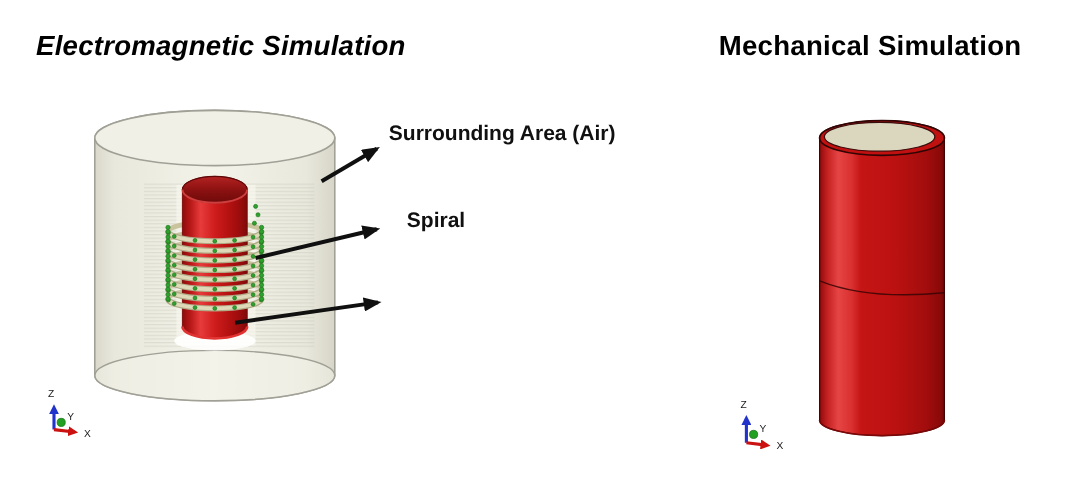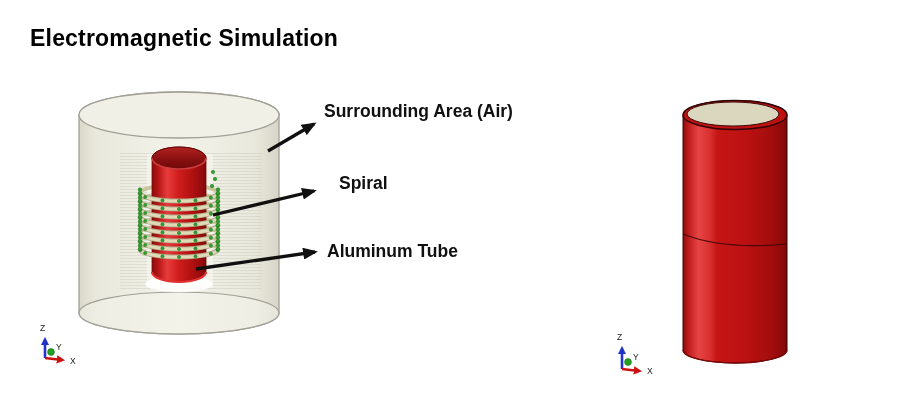--- a/index.html
+++ b/index.html
@@ -1,20 +1,20 @@
 <!DOCTYPE html>
 <html style="--model_red: #c51515; --model_red_dark: #8e0b0b; --coil_tan: #ded9b8; --mesh_green: #2ea22e; --air_surface: #f1f0e6; --air_outline: #a0a096; --annotation_black: #101010; --axis_x_red: #cc1111; --axis_y_green: #22a022; --axis_z_blue: #2233cc;"><head>
 <meta charset="utf-8">
 <style>
   html,body{margin:0;padding:0;background:#fff;}
   .canvas{position:relative;width:910px;height:401px;background:#fff;overflow:hidden;
           font-family:"Liberation Sans", sans-serif;}
   .layer{position:absolute;left:0;top:0;width:910px;height:401px;}
   .title{position:absolute;font-size:23px;font-weight:700;color:#000;letter-spacing:.2px;white-space:nowrap;}
-  .title-left{left:30px;top:25px;}
+  .title-left{left:30px;top:25px;font-style:italic;}
   .title-right{left:599px;top:25px;}
   .ann{position:absolute;font-size:17.5px;font-weight:700;color:#101010;white-space:nowrap;}
   .ann-air{left:324px;top:101px;}
   .ann-spiral{left:326px;top:173px;margin-left:13px;}
   .ann-tube{left:327px;top:241px;}
   .axis-label{font-size:8.5px;fill:#1a1a1a;font-family:"Liberation Sans",sans-serif;}
 </style>
 </head>
 <body>
 
@@ -240,16 +240,16 @@
         <line x1="622" y1="369" x2="639" y2="371" stroke="#cc1111" stroke-width="2.6" marker-end="url(#headRed)"></line>
         <circle cx="628" cy="362" r="3.4" fill="#22a022" stroke="#156f15" stroke-width="0.6"></circle>
         <text class="axis-label" x="617" y="340">Z</text>
         <text class="axis-label" x="633" y="360">Y</text>
         <text class="axis-label" x="647" y="374">X</text>
       </g>
     </g>
   </svg>
 
   <div class="title title-left">Electromagnetic Simulation</div>
+  <div class="title title-right">Mechanical Simulation</div>
   <div class="ann ann-air">Surrounding Area (Air)</div>
   <div class="ann ann-spiral">Spiral</div>
-  <div class="ann ann-tube">Aluminum Tube</div>
 </div>
 
 </body></html>

